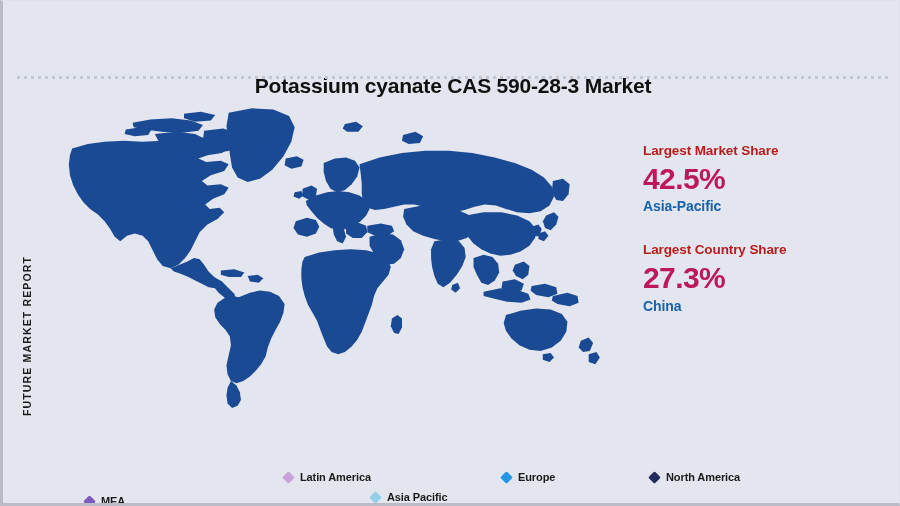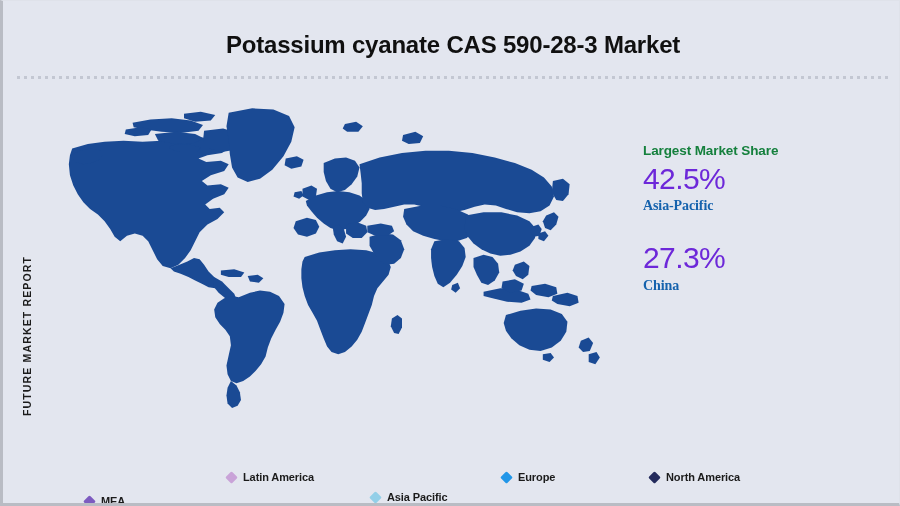--- a/index.html
+++ b/index.html
@@ -28,25 +28,26 @@
     position:absolute;
     left:0; top:30px;
     width:900px;
     display:flex;
     justify-content:center;
     align-items:baseline;
     gap:26px;
     padding:0 24px;
   }
   .title-seg {
-    font-size:24px;
+    font-size:21px;
     font-weight:bold;
     color:#101010;
     letter-spacing:-0.2px;
     white-space:nowrap;
+    margin-top:43px;
   }
 
   
   #divider {
     position:absolute;
     left:14px; top:75px;
     width:872px; height:3px;
     background-image:
       repeating-linear-gradient(to right,
         #c3c7d2 0px, #c3c7d2 3px,
@@ -80,56 +81,55 @@
   
   #stats {
     position:absolute;
     left:640px; top:142px;
     width:250px;
   }
   .stat-block { margin-bottom:28px; }
   .stat-label {
     font-size:13.5px;
     font-weight:bold;
-    color:#15803d;
+    color:#b91c1c;
     letter-spacing:-0.1px;
     margin-bottom:5px;
   }
   .stat-value {
     font-size:30px;
-    font-weight:normal;
-    color:#6d28d9;
+    font-weight:bold;
+    color:#be185d;
     line-height:1.08;
     letter-spacing:-0.6px;
   }
   .stat-sub {
     font-size:14px;
     font-weight:bold;
     color:#1562ad;
     margin-top:3px;
     letter-spacing:-0.1px;
-    font-family:Liberation Serif, serif;
   }
 
   
   #legend {
     position:absolute;
     left:82px; top:446px;
     width:700px;
     display:flex;
     align-items:center;
   }
   .legend-item {
     display:flex;
     align-items:center;
     gap:7px;
     white-space:nowrap;
   }
   .legend-item.i0 { width:142px;margin-top:48px; }
-  .legend-item.i1 { width:144px; }
+  .legend-item.i1 { width:144px;justify-content:flex-end; }
   .legend-item.i2 { width:131px;margin-top:40px; }
   .legend-item.i3 { width:148px; }
   .legend-item.i4 { width:auto; }
   .legend-swatch {
     width:9px; height:9px;
     transform:rotate(45deg);
     border-radius:1.5px;
     flex:0 0 auto;
   }
   .legend-text {
@@ -228,20 +228,21 @@
 
   <div id="stats">
 
     <div class="stat-block">
       <div class="stat-label">Largest Market Share</div>
       <div class="stat-value">42.5%</div>
       <div class="stat-sub">Asia-Pacific</div>
     </div>
 
     <div class="stat-block">
+      <div class="stat-label">Largest Country Share</div>
       <div class="stat-value">27.3%</div>
       <div class="stat-sub">China</div>
     </div>
 
   </div>
 
   <div id="legend">
 
     <div class="legend-item i0">
       <span class="legend-swatch" style="background: rgb(125, 91, 192);"></span>

